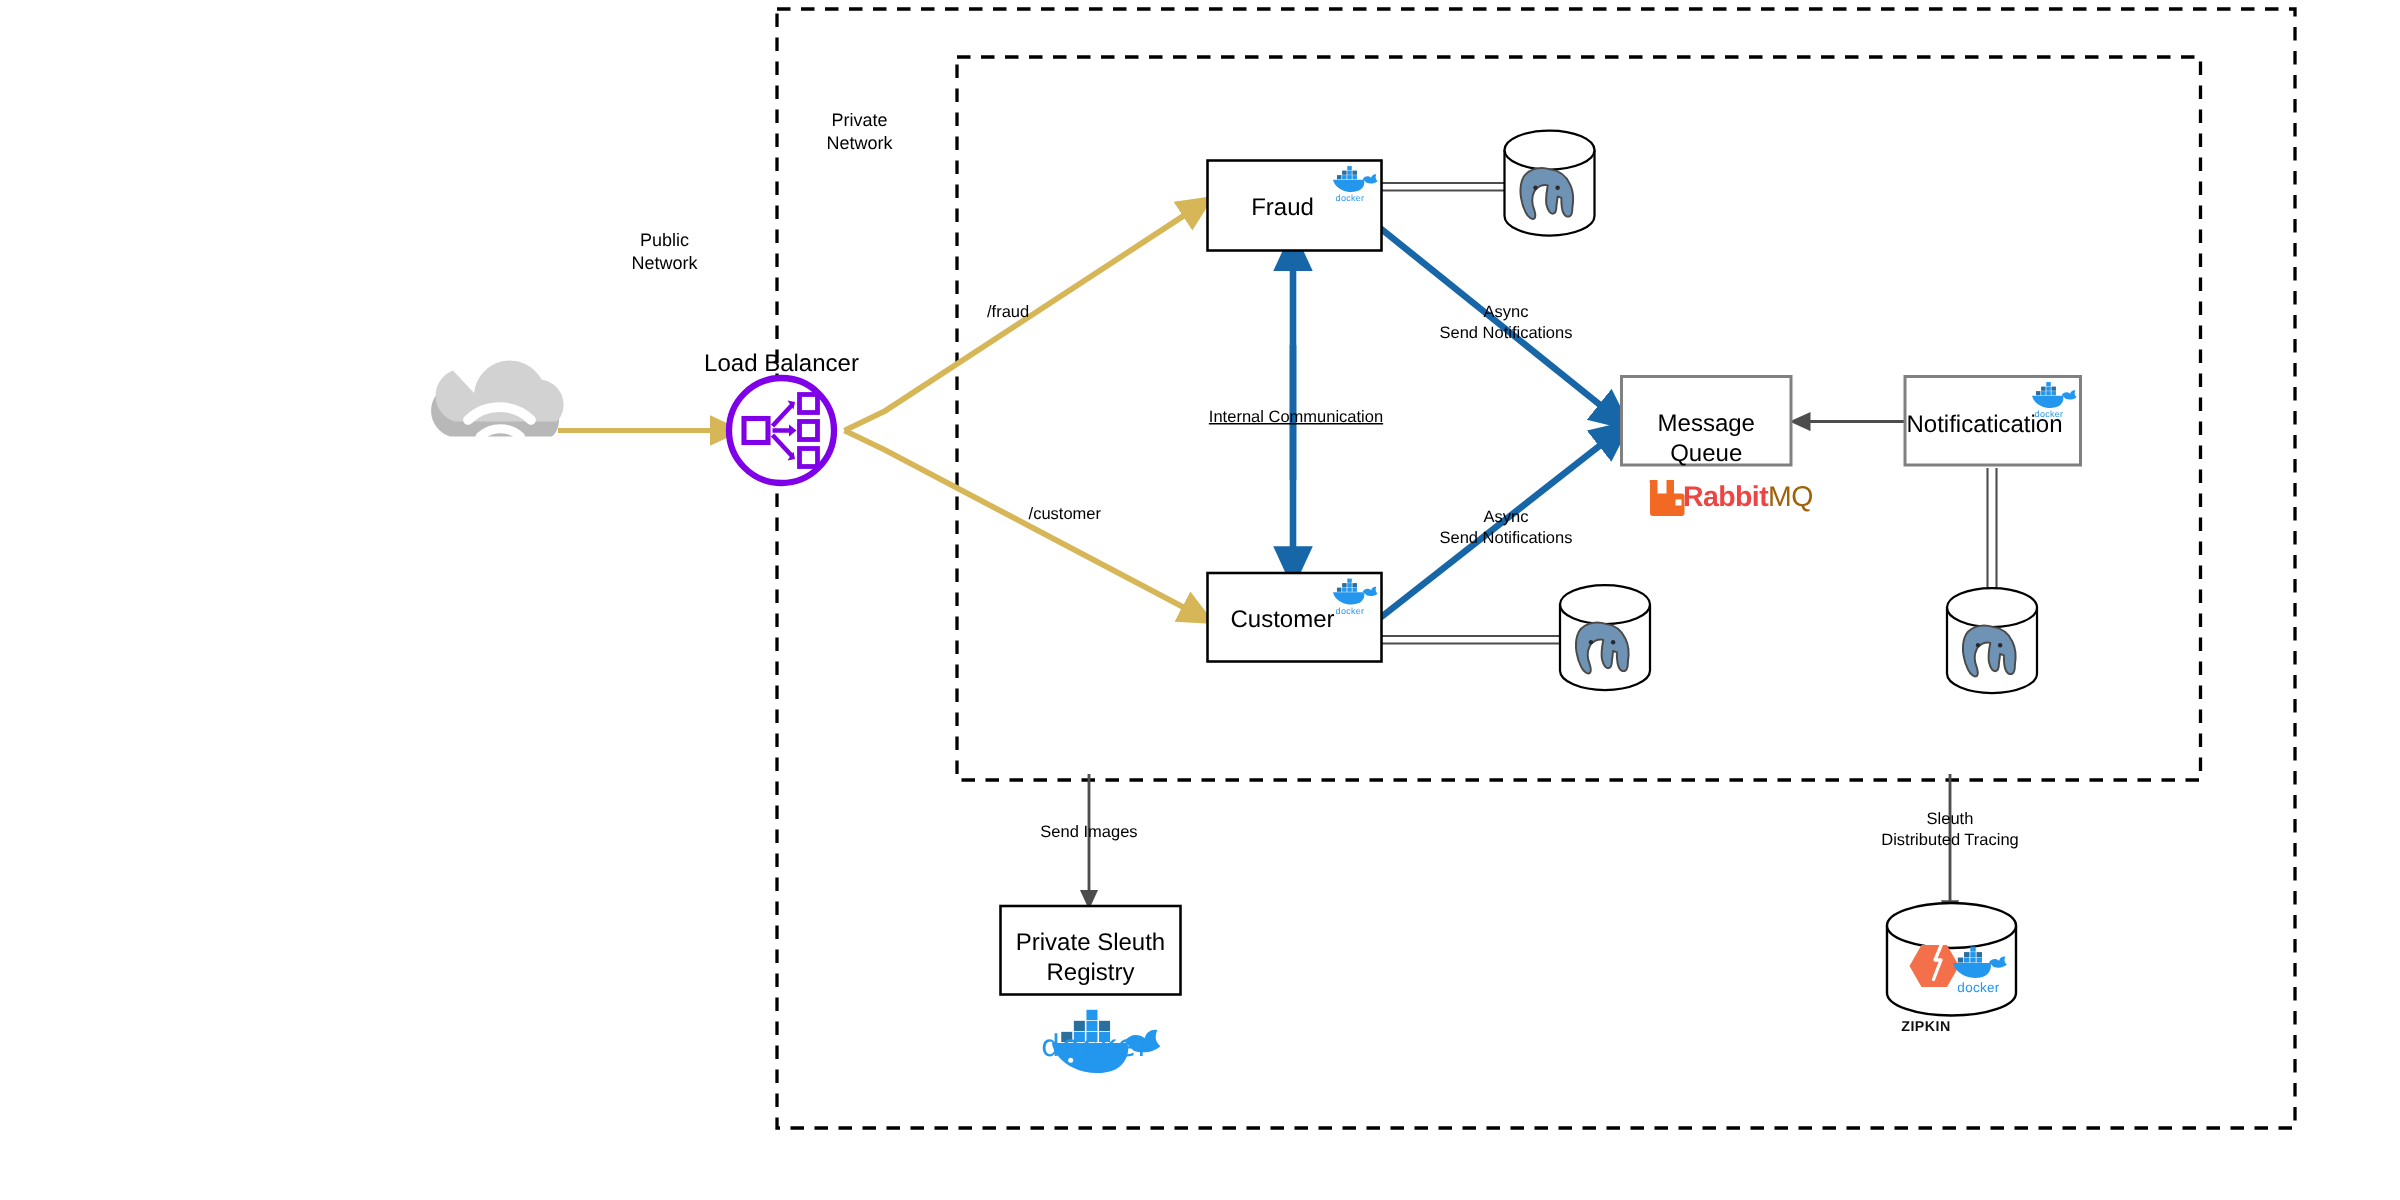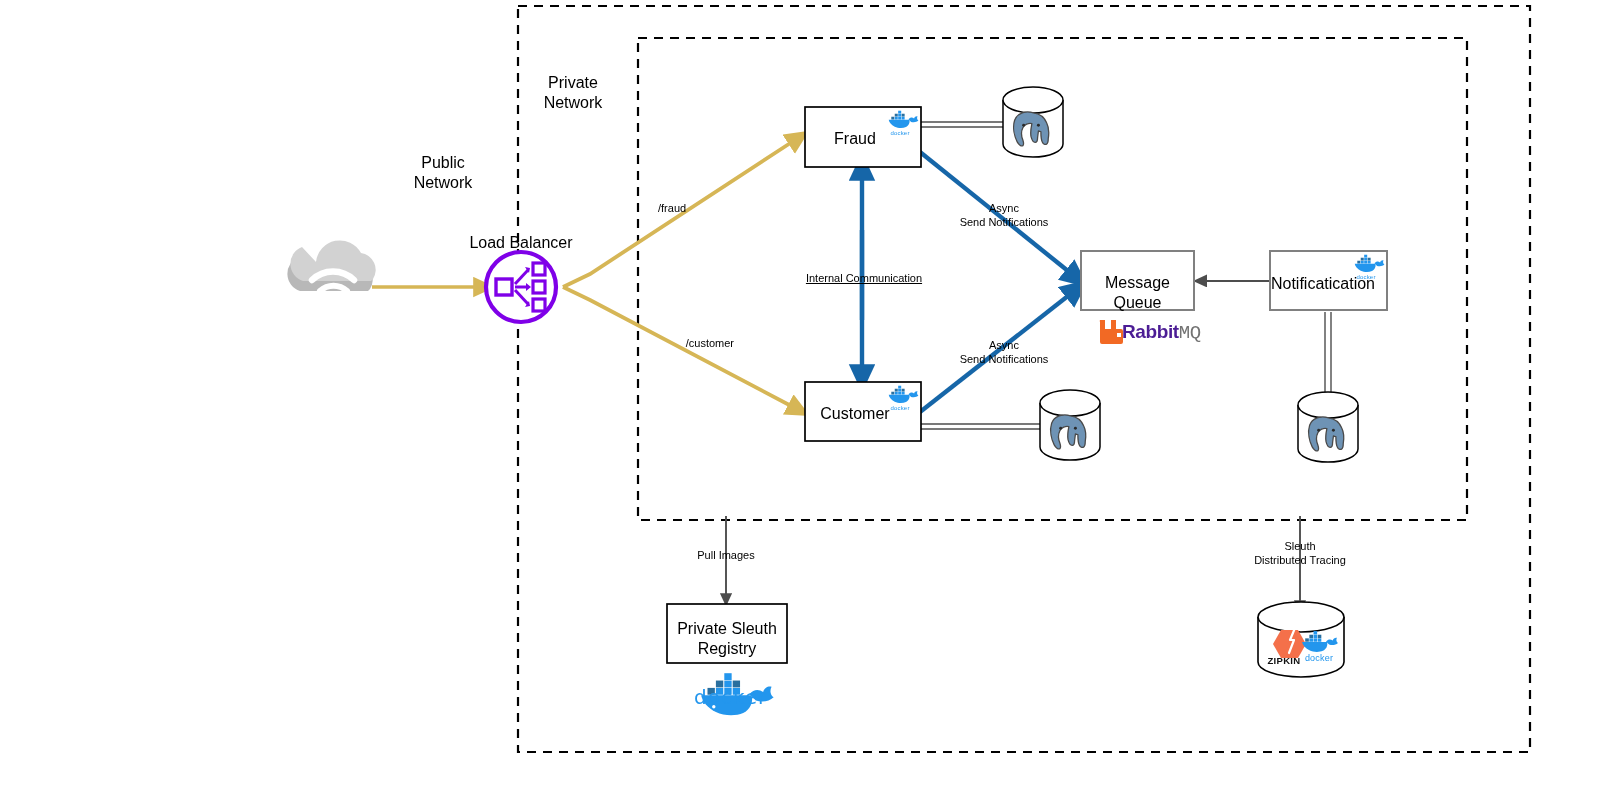--- a/index.html
+++ b/index.html
@@ -24,35 +24,35 @@
   .edge-label{
     position:absolute;
     font-size:11px;
     color:#000;
     text-align:center;
     line-height:1.25;
     white-space:pre-line;
   }
   .zone-label{
     position:absolute;
-    font-size:16px;
+    font-size:12px;
     color:#000;
     text-align:center;
     line-height:1.25;
     white-space:pre-line;
   }
   .rabbit-logo{position:absolute;font-size:19px;letter-spacing:-0.4px;font-weight:400;}
-  .rabbit-orange{color:#4c1d95;font-weight:700;}
-  .rabbit-gray{color:#737373;font-weight:400;font-family:Liberation Mono, monospace;}
+  .rabbit-orange{color:#ef4444;font-weight:700;}
+  .rabbit-gray{color:#a16207;font-weight:400;}
   .docker-word{
     position:absolute;font-size:20px;color:#2396ed;letter-spacing:1px;
     font-family:"DejaVu Sans", sans-serif;
   }
   .zipkin-word{
-    position:absolute;font-size:9.5px;font-weight:700;color:#111;letter-spacing:0.3px;
+    position:absolute;font-size:9.5px;font-weight:700;color:#111;letter-spacing:0.3px;margin-top:24px;
   }
   .docker-word-mini{
     position:absolute;font-size:6px;color:#2396ed;letter-spacing:0.2px;
   }
 </style>
 </head>
 <body>
 
 <div id="canvas">
 
@@ -262,21 +262,21 @@
   <div class="edge-label" style="left:658px;top:337px;width:76px;text-align:right;">/customer</div>
 
   <div class="edge-label" style="left:792px;top:272px;width:144px;text-decoration:underline;">Internal Communication</div>
 
   <div class="edge-label" style="left:940px;top:202px;width:128px;">Async
 Send Notifications</div>
 
   <div class="edge-label" style="left:940px;top:339px;width:128px;">Async
 Send Notifications</div>
 
-  <div class="edge-label" style="left:666px;top:549px;width:120px;">Pull Images</div>
+  <div class="edge-label" style="left:666px;top:549px;width:120px;">Send Images</div>
 
   <div class="edge-label" style="left:1230px;top:540px;width:140px;">Sleuth
 Distributed Tracing</div>
 
   <div class="rabbit-logo" style="left:1122px;top:321px;">
     <span class="rabbit-orange">Rabbit</span><span class="rabbit-gray">MQ</span>
   </div>
 
   <div class="docker-word" style="left:694px;top:685px;width:72px;text-align:center;">docker</div>
 

